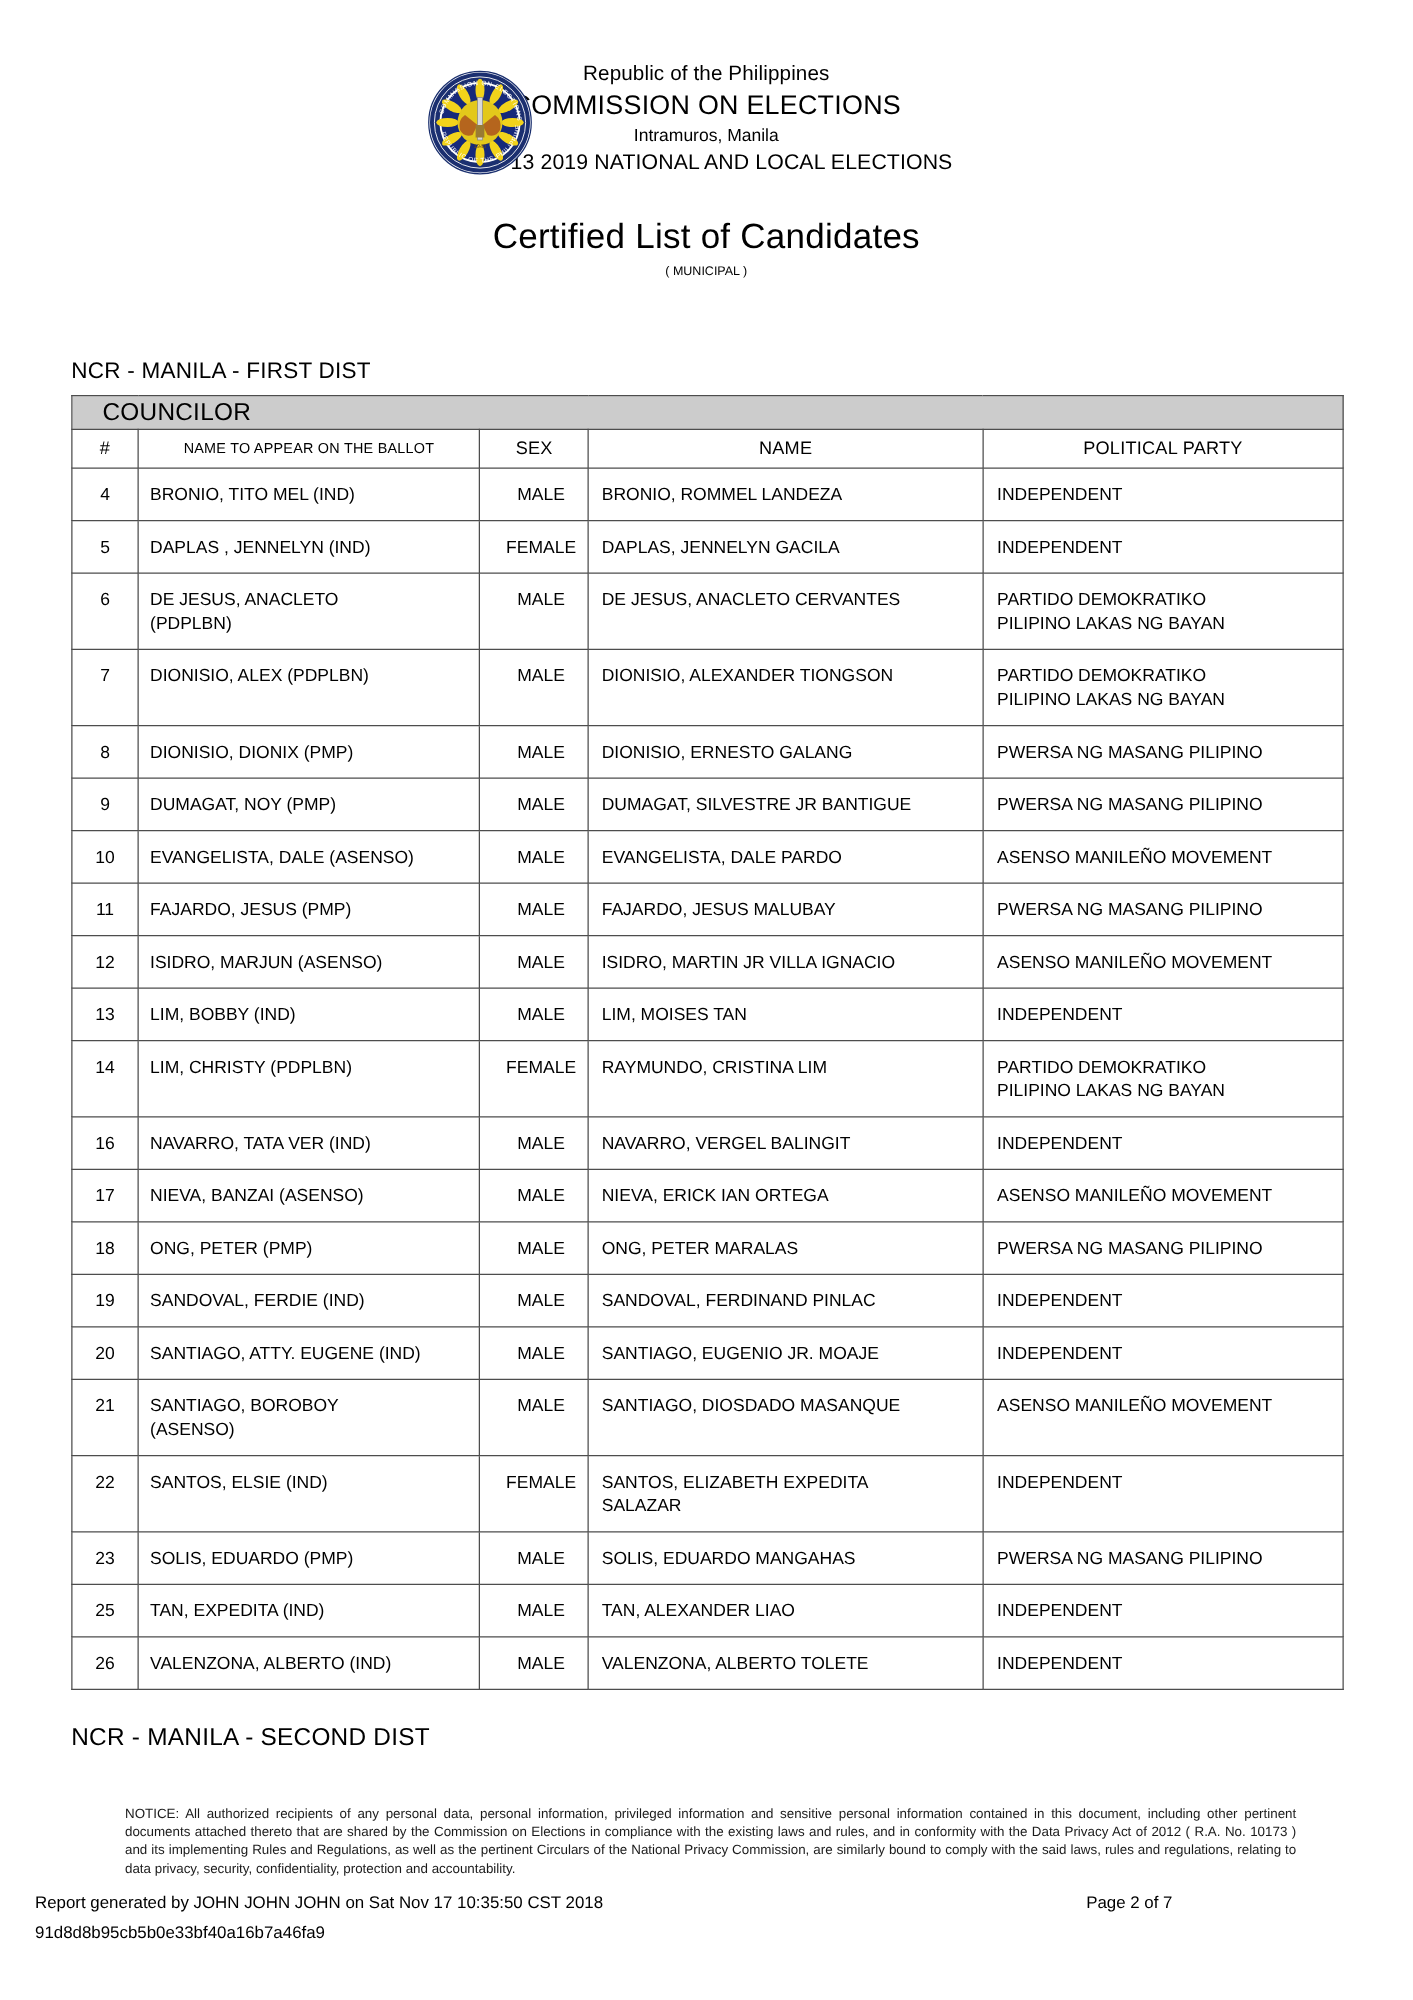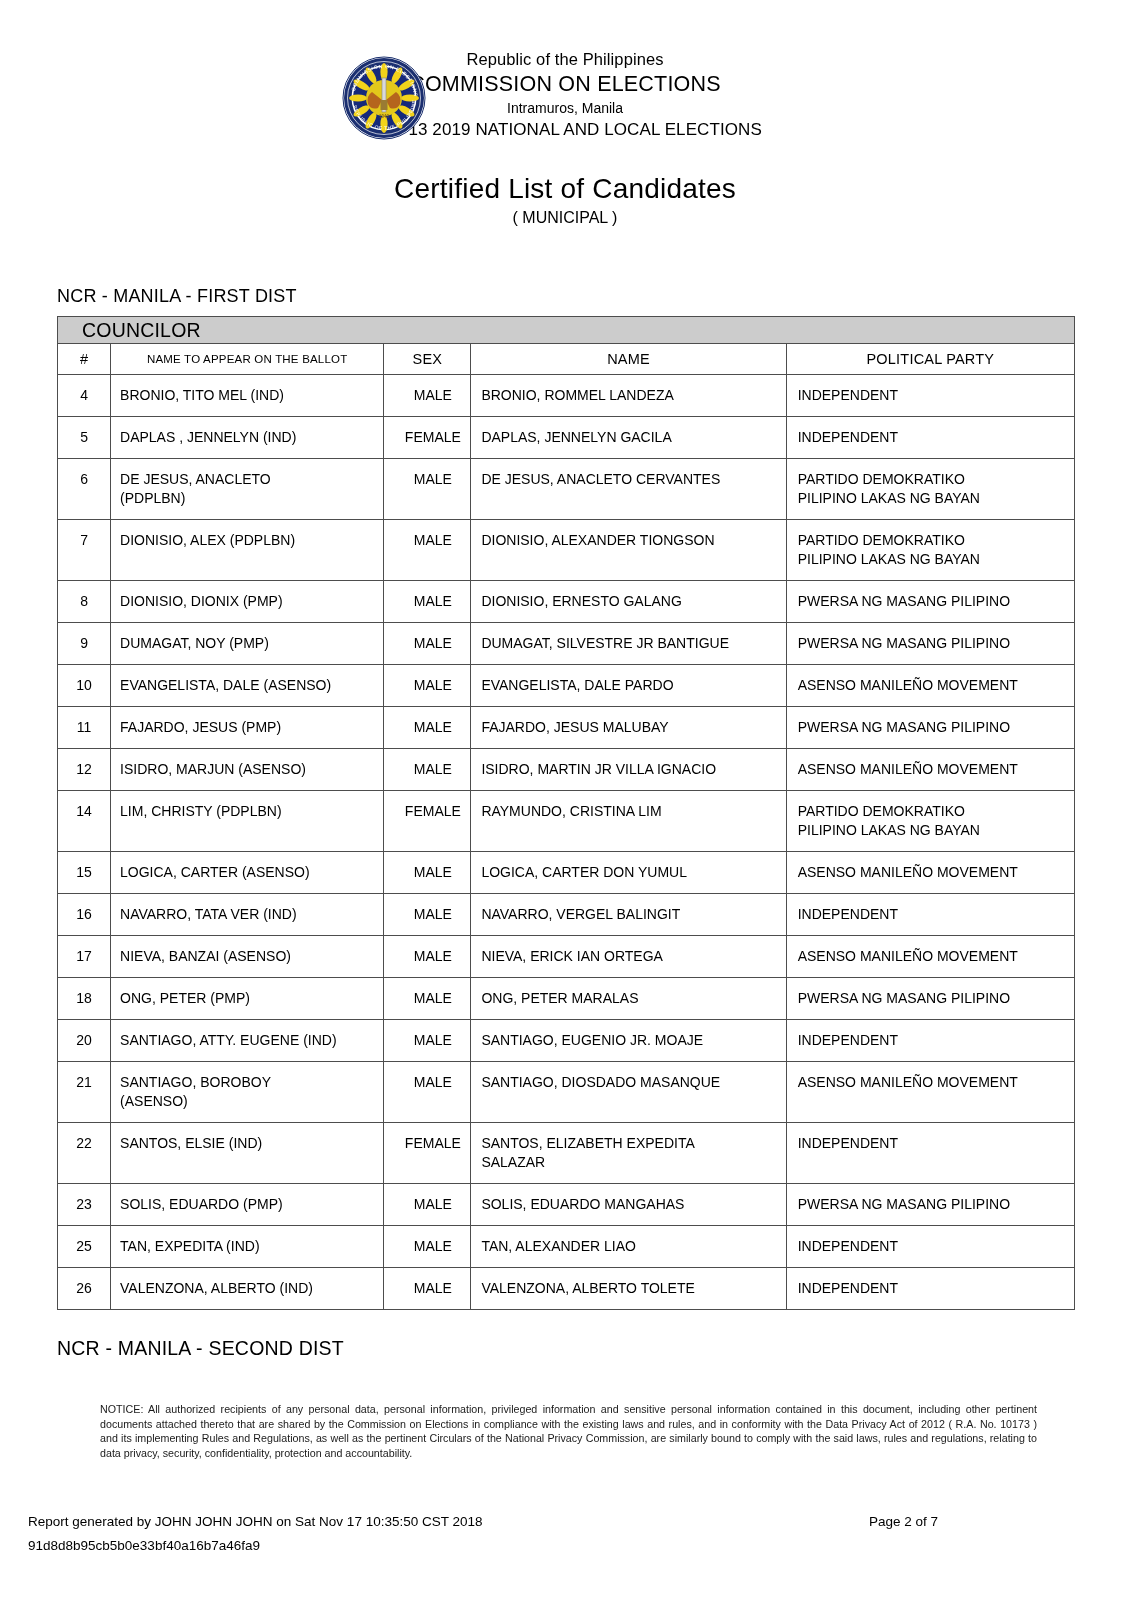--- a/index.html
+++ b/index.html
@@ -53,21 +53,21 @@
 
   .doc-title {
     margin-top: 30px;
     font-size: 28px;
     line-height: 34px;
     text-align: center;
     letter-spacing: 0.2px;
   }
   .doc-subtitle {
     margin-top: 2px;
-    font-size: 16px;
+    font-size: 10px;
     line-height: 20px;
     text-align: center;
   }
 
   
   .district-label {
     margin-left: 57px;
     margin-top: 56px;
     font-size: 18px;
     line-height: 24px;
@@ -399,102 +399,119 @@
           </td>
           <td class="c-name">
             <span class="cell-l2">ISIDRO, MARTIN JR VILLA IGNACIO</span>
           </td>
           <td class="c-party">
             <span class="cell-l2">ASENSO MANILEÑO MOVEMENT</span>
           </td>
         </tr>
         <tr>
           <td class="c-num">
+            <span class="cell-l2">13</span>
+          </td>
+          <td class="c-ballot">
+            <span class="cell-l2">LIM, BOBBY (IND)</span>
+          </td>
+          <td class="c-sex">
+            <span class="cell-l2">MALE</span>
+          </td>
+          <td class="c-name">
+            <span class="cell-l2">LIM, MOISES TAN</span>
+          </td>
+          <td class="c-party">
+            <span class="cell-l2">INDEPENDENT</span>
+          </td>
+        </tr>
+        <tr>
+          <td class="c-num">
             <span class="cell-l2">14</span>
           </td>
           <td class="c-ballot">
             <span class="cell-l2">LIM, CHRISTY (PDPLBN)</span>
           </td>
           <td class="c-sex">
             <span class="cell-l2">FEMALE</span>
           </td>
           <td class="c-name">
             <span class="cell-l2">RAYMUNDO, CRISTINA LIM</span>
           </td>
           <td class="c-party">
             <span class="cell-l2">PARTIDO DEMOKRATIKO</span>
             <span class="cell-l2">PILIPINO LAKAS NG BAYAN</span>
           </td>
         </tr>
         <tr>
           <td class="c-num">
-            <span class="cell-l2">15</span>
-          </td>
-          <td class="c-ballot">
-            <span class="cell-l2">LOGICA, CARTER (ASENSO)</span>
-          </td>
-          <td class="c-sex">
-            <span class="cell-l2">MALE</span>
-          </td>
-          <td class="c-name">
-            <span class="cell-l2">LOGICA, CARTER DON YUMUL</span>
+            <span class="cell-l2">16</span>
+          </td>
+          <td class="c-ballot">
+            <span class="cell-l2">NAVARRO, TATA VER (IND)</span>
+          </td>
+          <td class="c-sex">
+            <span class="cell-l2">MALE</span>
+          </td>
+          <td class="c-name">
+            <span class="cell-l2">NAVARRO, VERGEL BALINGIT</span>
+          </td>
+          <td class="c-party">
+            <span class="cell-l2">INDEPENDENT</span>
+          </td>
+        </tr>
+        <tr>
+          <td class="c-num">
+            <span class="cell-l2">17</span>
+          </td>
+          <td class="c-ballot">
+            <span class="cell-l2">NIEVA, BANZAI (ASENSO)</span>
+          </td>
+          <td class="c-sex">
+            <span class="cell-l2">MALE</span>
+          </td>
+          <td class="c-name">
+            <span class="cell-l2">NIEVA, ERICK IAN ORTEGA</span>
           </td>
           <td class="c-party">
             <span class="cell-l2">ASENSO MANILEÑO MOVEMENT</span>
           </td>
         </tr>
         <tr>
           <td class="c-num">
-            <span class="cell-l2">16</span>
-          </td>
-          <td class="c-ballot">
-            <span class="cell-l2">NAVARRO, TATA VER (IND)</span>
-          </td>
-          <td class="c-sex">
-            <span class="cell-l2">MALE</span>
-          </td>
-          <td class="c-name">
-            <span class="cell-l2">NAVARRO, VERGEL BALINGIT</span>
-          </td>
-          <td class="c-party">
-            <span class="cell-l2">INDEPENDENT</span>
-          </td>
-        </tr>
-        <tr>
-          <td class="c-num">
-            <span class="cell-l2">17</span>
-          </td>
-          <td class="c-ballot">
-            <span class="cell-l2">NIEVA, BANZAI (ASENSO)</span>
-          </td>
-          <td class="c-sex">
-            <span class="cell-l2">MALE</span>
-          </td>
-          <td class="c-name">
-            <span class="cell-l2">NIEVA, ERICK IAN ORTEGA</span>
-          </td>
-          <td class="c-party">
-            <span class="cell-l2">ASENSO MANILEÑO MOVEMENT</span>
-          </td>
-        </tr>
-        <tr>
-          <td class="c-num">
             <span class="cell-l2">18</span>
           </td>
           <td class="c-ballot">
             <span class="cell-l2">ONG, PETER (PMP)</span>
           </td>
           <td class="c-sex">
             <span class="cell-l2">MALE</span>
           </td>
           <td class="c-name">
             <span class="cell-l2">ONG, PETER MARALAS</span>
           </td>
           <td class="c-party">
             <span class="cell-l2">PWERSA NG MASANG  PILIPINO</span>
+          </td>
+        </tr>
+        <tr>
+          <td class="c-num">
+            <span class="cell-l2">19</span>
+          </td>
+          <td class="c-ballot">
+            <span class="cell-l2">SANDOVAL, FERDIE (IND)</span>
+          </td>
+          <td class="c-sex">
+            <span class="cell-l2">MALE</span>
+          </td>
+          <td class="c-name">
+            <span class="cell-l2">SANDOVAL, FERDINAND PINLAC</span>
+          </td>
+          <td class="c-party">
+            <span class="cell-l2">INDEPENDENT</span>
           </td>
         </tr>
         <tr>
           <td class="c-num">
             <span class="cell-l2">20</span>
           </td>
           <td class="c-ballot">
             <span class="cell-l2">SANTIAGO, ATTY. EUGENE (IND)</span>
           </td>
           <td class="c-sex">

